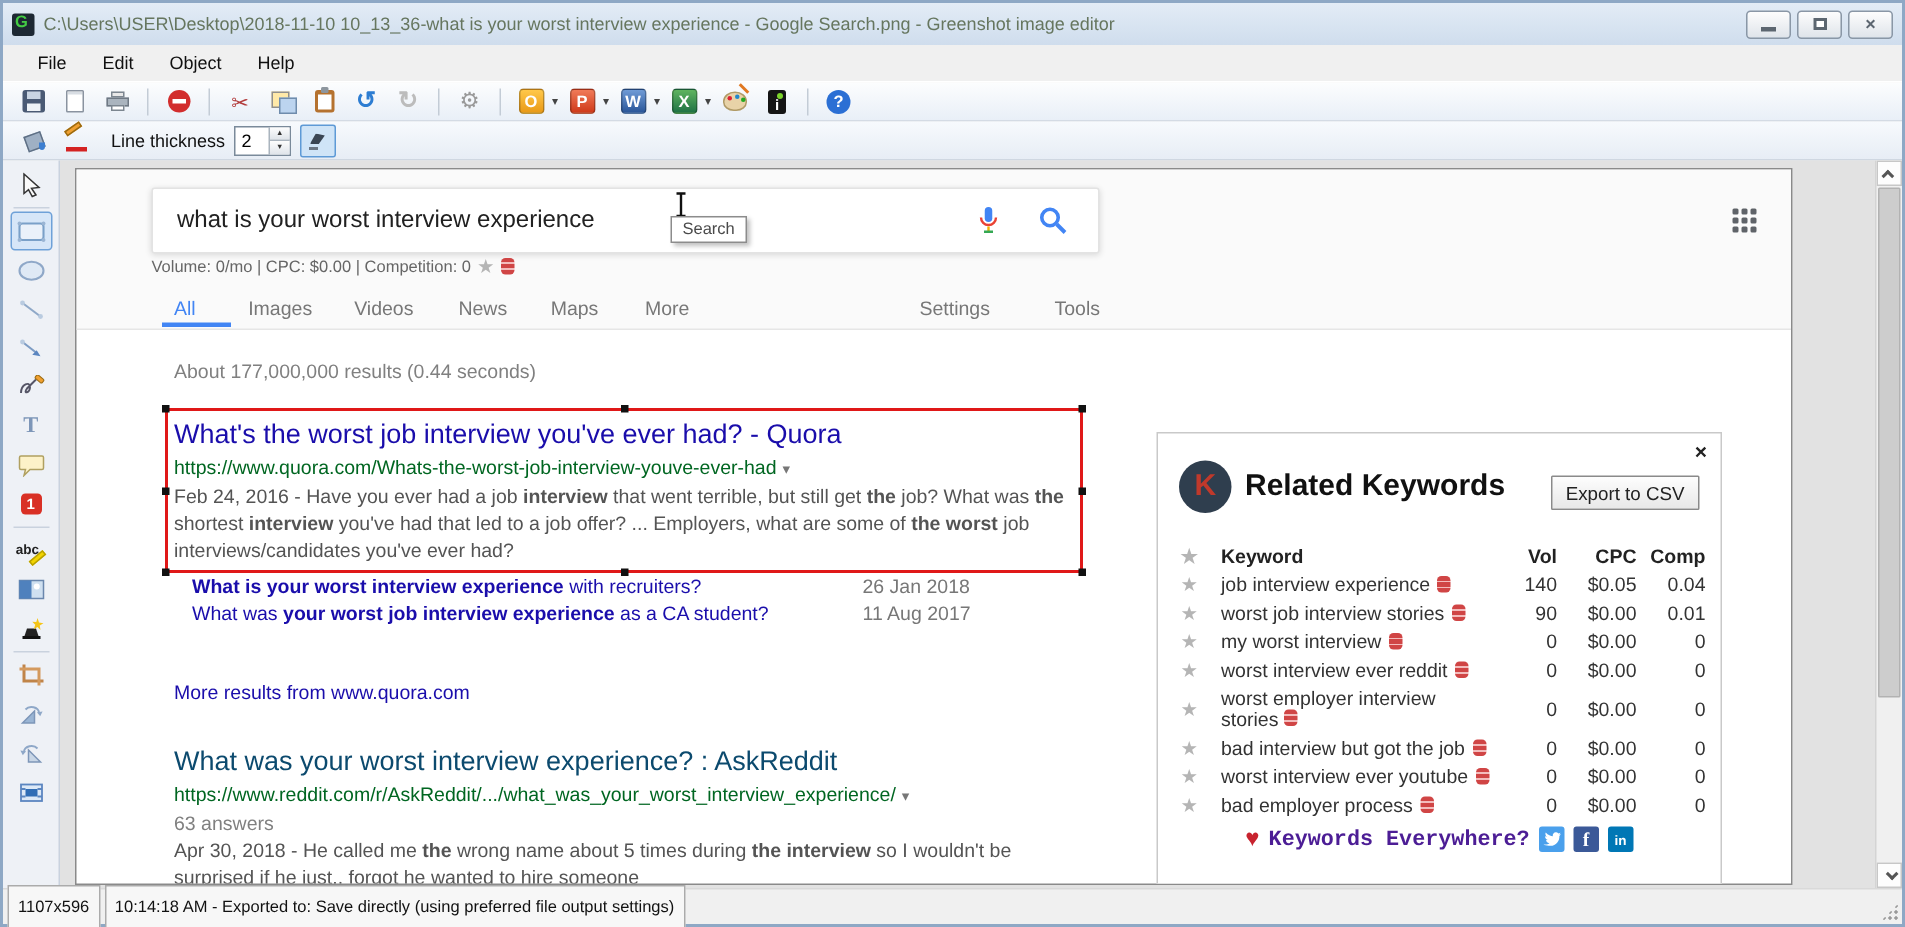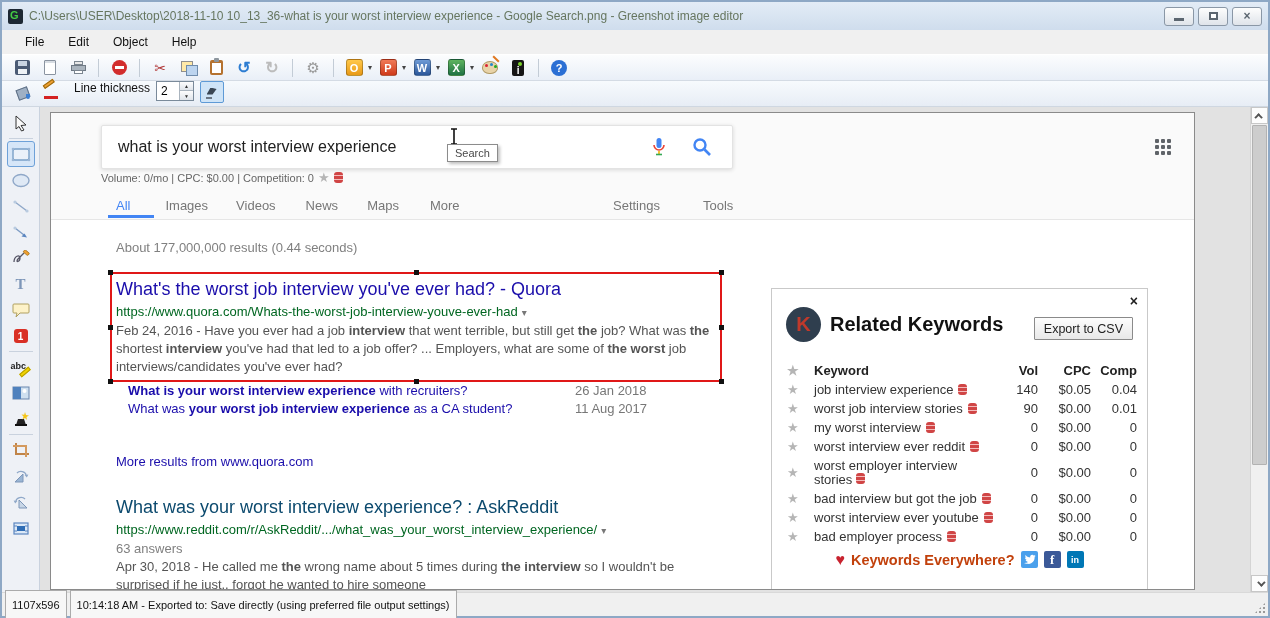--- a/index.html
+++ b/index.html
@@ -55,21 +55,21 @@
   .ic-palette { width:16px; height:13px; background:#e8d3a8; border:1px solid #b09a66; border-radius:50% 50% 45% 45%; position:relative; }
   .ic-palette i{position:absolute; width:3px; height:3px; border-radius:50%;}
   .ic-palette i:nth-child(1){left:2px;top:2px;background:#d23;}
   .ic-palette i:nth-child(2){left:7px;top:1px;background:#28c;}
   .ic-palette i:nth-child(3){left:11px;top:3px;background:#2a2;}
   .ic-palette:after{content:""; position:absolute; right:-3px; top:-4px; width:8px; height:2px; background:#e07820; transform:rotate(45deg);}
   .ic-imgur { width:12px; height:16px; background:#151515; border-radius:2px; position:relative; color:#fff; font-size:10px; font-weight:bold; display:flex; align-items:flex-end; justify-content:center; }
   .ic-imgur:before{content:""; position:absolute; top:2px; right:2px; width:4px; height:4px; border-radius:50%; background:#7bd32a;}
   .ic-help { width:16px; height:16px; border-radius:50%; background:#2b6fd4; color:#fff; font-size:11px; font-weight:bold; display:flex; align-items:center; justify-content:center; }
 
-  .optionsbar { height:26px; background:linear-gradient(#f7fafd,#e7edf5); border-bottom:1px solid #cfd7e1; display:flex; padding-left:8px; gap:6px; flex:0 0 auto; }
+  .optionsbar { height:26px; background:linear-gradient(#f7fafd,#e7edf5); border-bottom:1px solid #cfd7e1; display:flex; align-items:center; padding-left:8px; gap:6px; flex:0 0 auto; }
   .ic-bucket { width:15px; height:13px; position:relative; }
   .ic-bucket:before{content:""; position:absolute; left:2px; top:2px; width:10px; height:9px; background:#9fb0c4; border:1px solid #5e6f84; transform:rotate(-20deg);}
   .ic-bucket:after{content:""; position:absolute; right:0; bottom:0; width:4px; height:5px; background:#3d7fd1; border-radius:0 0 50% 50%;}
   .ic-linecolor { width:16px; height:16px; position:relative; }
   .ic-linecolor .pen{position:absolute; left:1px; top:1px; width:12px; height:4px; background:#f0a030; border:1px solid #9a6a10; transform:rotate(-35deg); transform-origin:left bottom;}
   .ic-linecolor .bar{position:absolute; left:0; bottom:1px; width:14px; height:3px; background:#d42222;}
   .opt-label { font-size:12px; color:#111; margin-left:4px; }
   .spinner { display:flex; border:1px solid #7a8a9a; background:#fff; height:20px; }
   .spin-val { width:22px; font-size:12px; display:flex; align-items:center; padding-left:4px; }
   .spin-btns { display:flex; flex-direction:column; border-left:1px solid #aab4be; }
@@ -159,21 +159,21 @@
   .kw-row .st { width:24px; text-align:left; color:#b5b5b5; font-size:13px; padding-left:5px; }
   .kw-row .kw { flex:1; display:flex; align-items:center; gap:5px; padding-left:8px; }
   .kw-row.tall { min-height:33px; }
   .kw-row.tall .kw { display:block; padding-top:1px; line-height:14px; }
   .kw-row .num { text-align:right; }
   .kw-row .vol { width:40px; }
   .kw-row .cpc { width:53px; }
   .kw-row .comp { width:46px; }
   .panel-foot { position:absolute; left:0; right:0; top:262px; display:flex; align-items:center; justify-content:center; gap:6px; }
   .heart { color:#c8232f; font-size:16px; line-height:1; }
-  .ke-brand { font-family:Liberation Sans, sans-serif; font-weight:bold; font-size:14.5px; color:#c2410c; }
+  .ke-brand { font-family:Liberation Mono, monospace; font-weight:bold; font-size:14.5px; color:#4c1d95; }
   .soc { width:17px; height:17px; border-radius:2px; color:#fff; display:flex; align-items:center; justify-content:center; }
   .soc-tw { background:#4aa0ec; }
   .soc-fb { background:#3b5998; font-family:"Liberation Serif", serif; font-weight:bold; font-size:13px; }
   .soc-li { background:#0077b5; font-weight:bold; font-size:9px; }
 
   
   .statusbar { height:24px; background:#f0f0f0; border-top:1px solid #d9d9d9; display:flex; align-items:center; padding:2px 3px; gap:3px; flex:0 0 auto; position:relative; }
   .status-cell { height:19px; border:1px solid #ababab; background:#f7f7f7; font-size:11px; color:#111; display:flex; align-items:center; padding:14px 6px; }
   .grip { position:absolute; right:2px; bottom:2px; width:12px; height:12px;
     background-image:radial-gradient(circle at 2px 2px, #9a9a9a 1px, transparent 1.2px);

